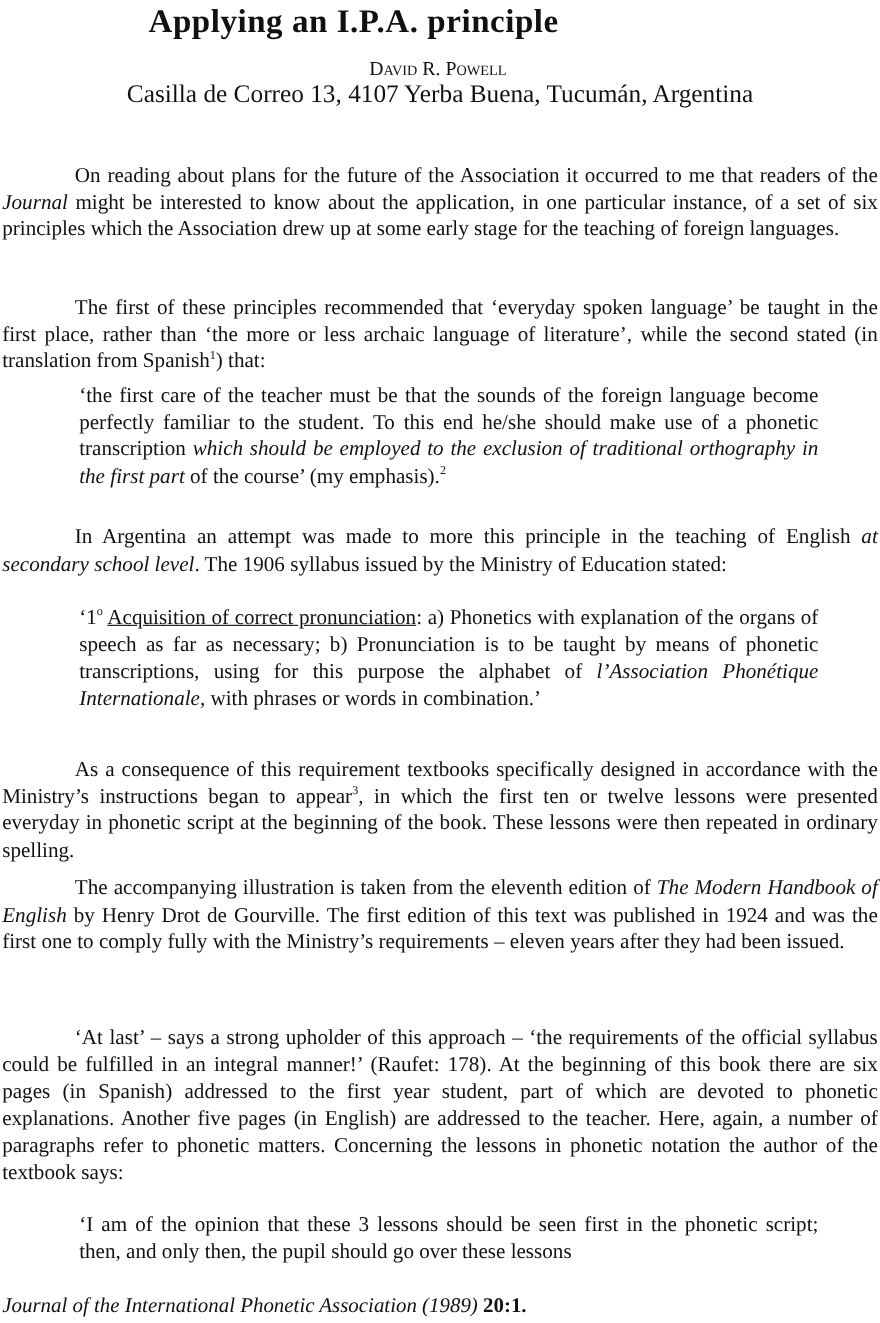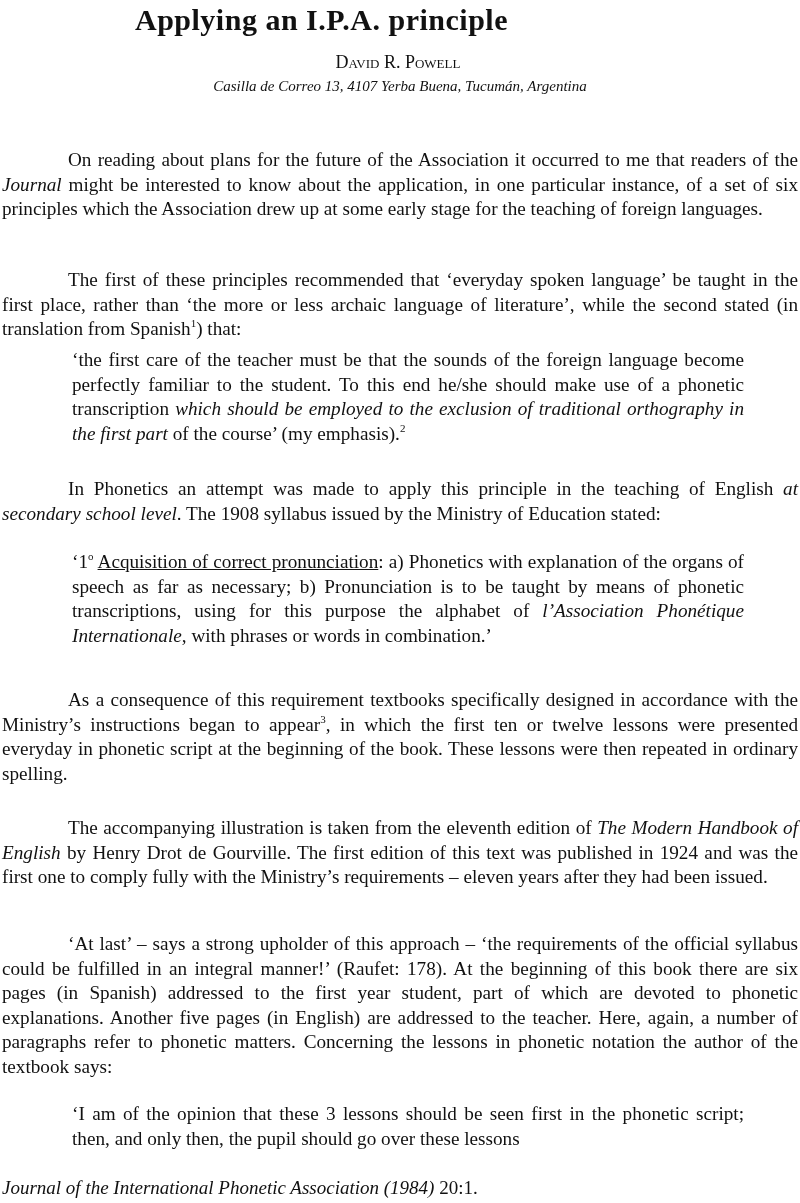--- a/index.html
+++ b/index.html
@@ -12,62 +12,62 @@
   .title {
     position: absolute; top: 2px; left: 0; width: 643px; text-align: center;
     font-size: 30px; font-weight: bold; letter-spacing: 0.5px; line-height: 36px;
   }
   .author {
     position: absolute; top: 50px; left: 0; width: 796px; text-align: center;
     font-size: 18px; line-height: 24px; font-variant: small-caps;
   }
   .affil {
     position: absolute; top: 74px; left: 0; width: 800px; text-align: center;
-    font-size: 15px; line-height: 24px; font-style: italic;
+    font-size: 23px; line-height: 24px; 
   }
   .para {
     position: absolute; left: 2px; width: 796px;
     font-size: 19.2px; line-height: 24.5px; text-align: justify;
     text-indent: 66px; margin: 0;
   }
   .quote {
     position: absolute; left: 68px; width: 672px;
     font-size: 19.2px; line-height: 24.5px; text-align: justify; margin: 4px;
   }
   i, .it { font-style: italic; }
   sup { font-size: 11px; vertical-align: 8px; line-height: 0; }
   .ul { text-decoration: underline; }
   .footer {
     position: absolute; left: 2px; top: 1176px; font-size: 19px; line-height: 24px;
     font-style: italic;
   }
-  .footer b { font-style: normal; font-weight: normal; margin-top: 43px; }
+  .footer b { font-style: normal; font-weight: bold; margin-top: 43px; }
 </style>
 </head>
 <body>
 
 <div class="page">
 
   <div class="title">Applying an I.P.A. principle</div>
   <div class="author">David R. Powell</div>
   <div class="affil">Casilla de Correo 13, 4107 Yerba Buena, Tucumán, Argentina</div>
 
   <p class="para" style="top:148px;"><span>On reading about plans for the future of the Association it occurred to me that readers of the </span><i>Journal</i><span> might be interested to know about the application, in one particular instance, of a set of six principles which the Association drew up at some early stage for the teaching of foreign languages.</span></p>
 
   <p class="para" style="top:268px;"><span>The first of these principles recommended that ‘everyday spoken language’ be taught in the first place, rather than ‘the more or less archaic language of literature’, while the second stated (in translation from Spanish</span><sup>1</sup><span>)  that:</span></p>
 
   <p class="quote" style="top:344px;"><span>‘the first care of the teacher must be that the sounds of the foreign language become perfectly familiar to the student.  To this end he/she should make use of a phonetic transcription </span><i>which should be employed to the exclusion of traditional orthography in the first part</i><span> of the course’ (my emphasis).</span><sup>2</sup></p>
 
-  <p class="para" style="top:477px;"><span>In Phonetics an attempt was made to apply this principle in the teaching of English </span><i>at secondary school level</i><span>.  The 1908 syllabus issued by the Ministry of Education stated:</span></p>
+  <p class="para" style="top:477px;"><span>In Argentina an attempt was made to more this principle in the teaching of English </span><i>at secondary school level</i><span>.  The 1906 syllabus issued by the Ministry of Education stated:</span></p>
 
   <p class="quote" style="top:546px;"><span>‘1</span><sup>o</sup> <span class="ul">Acquisition of correct pronunciation</span><span>: a) Phonetics with explanation of the organs of speech as far as necessary;  b) Pronunciation is to be taught by means of phonetic transcriptions, using for this purpose the alphabet of </span><i>l’Association Phonétique Internationale</i><span>, with phrases or words in combination.’</span></p>
 
   <p class="para" style="top:688px;"><span>As a consequence of this requirement textbooks specifically designed in accordance with the Ministry’s instructions began to appear</span><sup>3</sup><span>, in which the first ten or twelve lessons were presented everyday in phonetic script at the beginning of the book.  These lessons were then repeated in ordinary spelling.</span></p>
 
-  <p class="para" style="top:816px;"><span>The accompanying illustration is taken from the eleventh edition of </span><i>The Modern Handbook of English</i><span> by Henry Drot de Gourville.  The first edition of this text was published in 1924 and was the first one to comply fully with the Ministry’s requirements – eleven years after they had been issued.</span></p>
+  <p class="para" style="top:796px;"><span>The accompanying illustration is taken from the eleventh edition of </span><i>The Modern Handbook of English</i><span> by Henry Drot de Gourville.  The first edition of this text was published in 1924 and was the first one to comply fully with the Ministry’s requirements – eleven years after they had been issued.</span></p>
 
   <p class="para" style="top:932px;"><span>‘At last’ – says a strong upholder of this approach – ‘the requirements of the official syllabus could be fulfilled in an integral manner!’ (Raufet: 178).  At the beginning of this book there are six pages (in Spanish) addressed to the first year student, part of which are devoted to phonetic explanations.  Another five pages (in English) are addressed to the teacher.  Here, again, a number of paragraphs refer to phonetic matters. Concerning the lessons in phonetic notation the author of the textbook says:</span></p>
 
   <p class="quote" style="top:1098px;"><span>‘I am of the opinion that these 3 lessons should be seen first in the phonetic script;  then, and only then, the pupil should go over these lessons</span></p>
 
-  <div class="footer"><span>Journal of the International Phonetic Association (1984) </span><b>20:1.</b></div>
+  <div class="footer"><span>Journal of the International Phonetic Association (1989) </span><b>20:1.</b></div>
 
 </div>
 
 </body></html>

